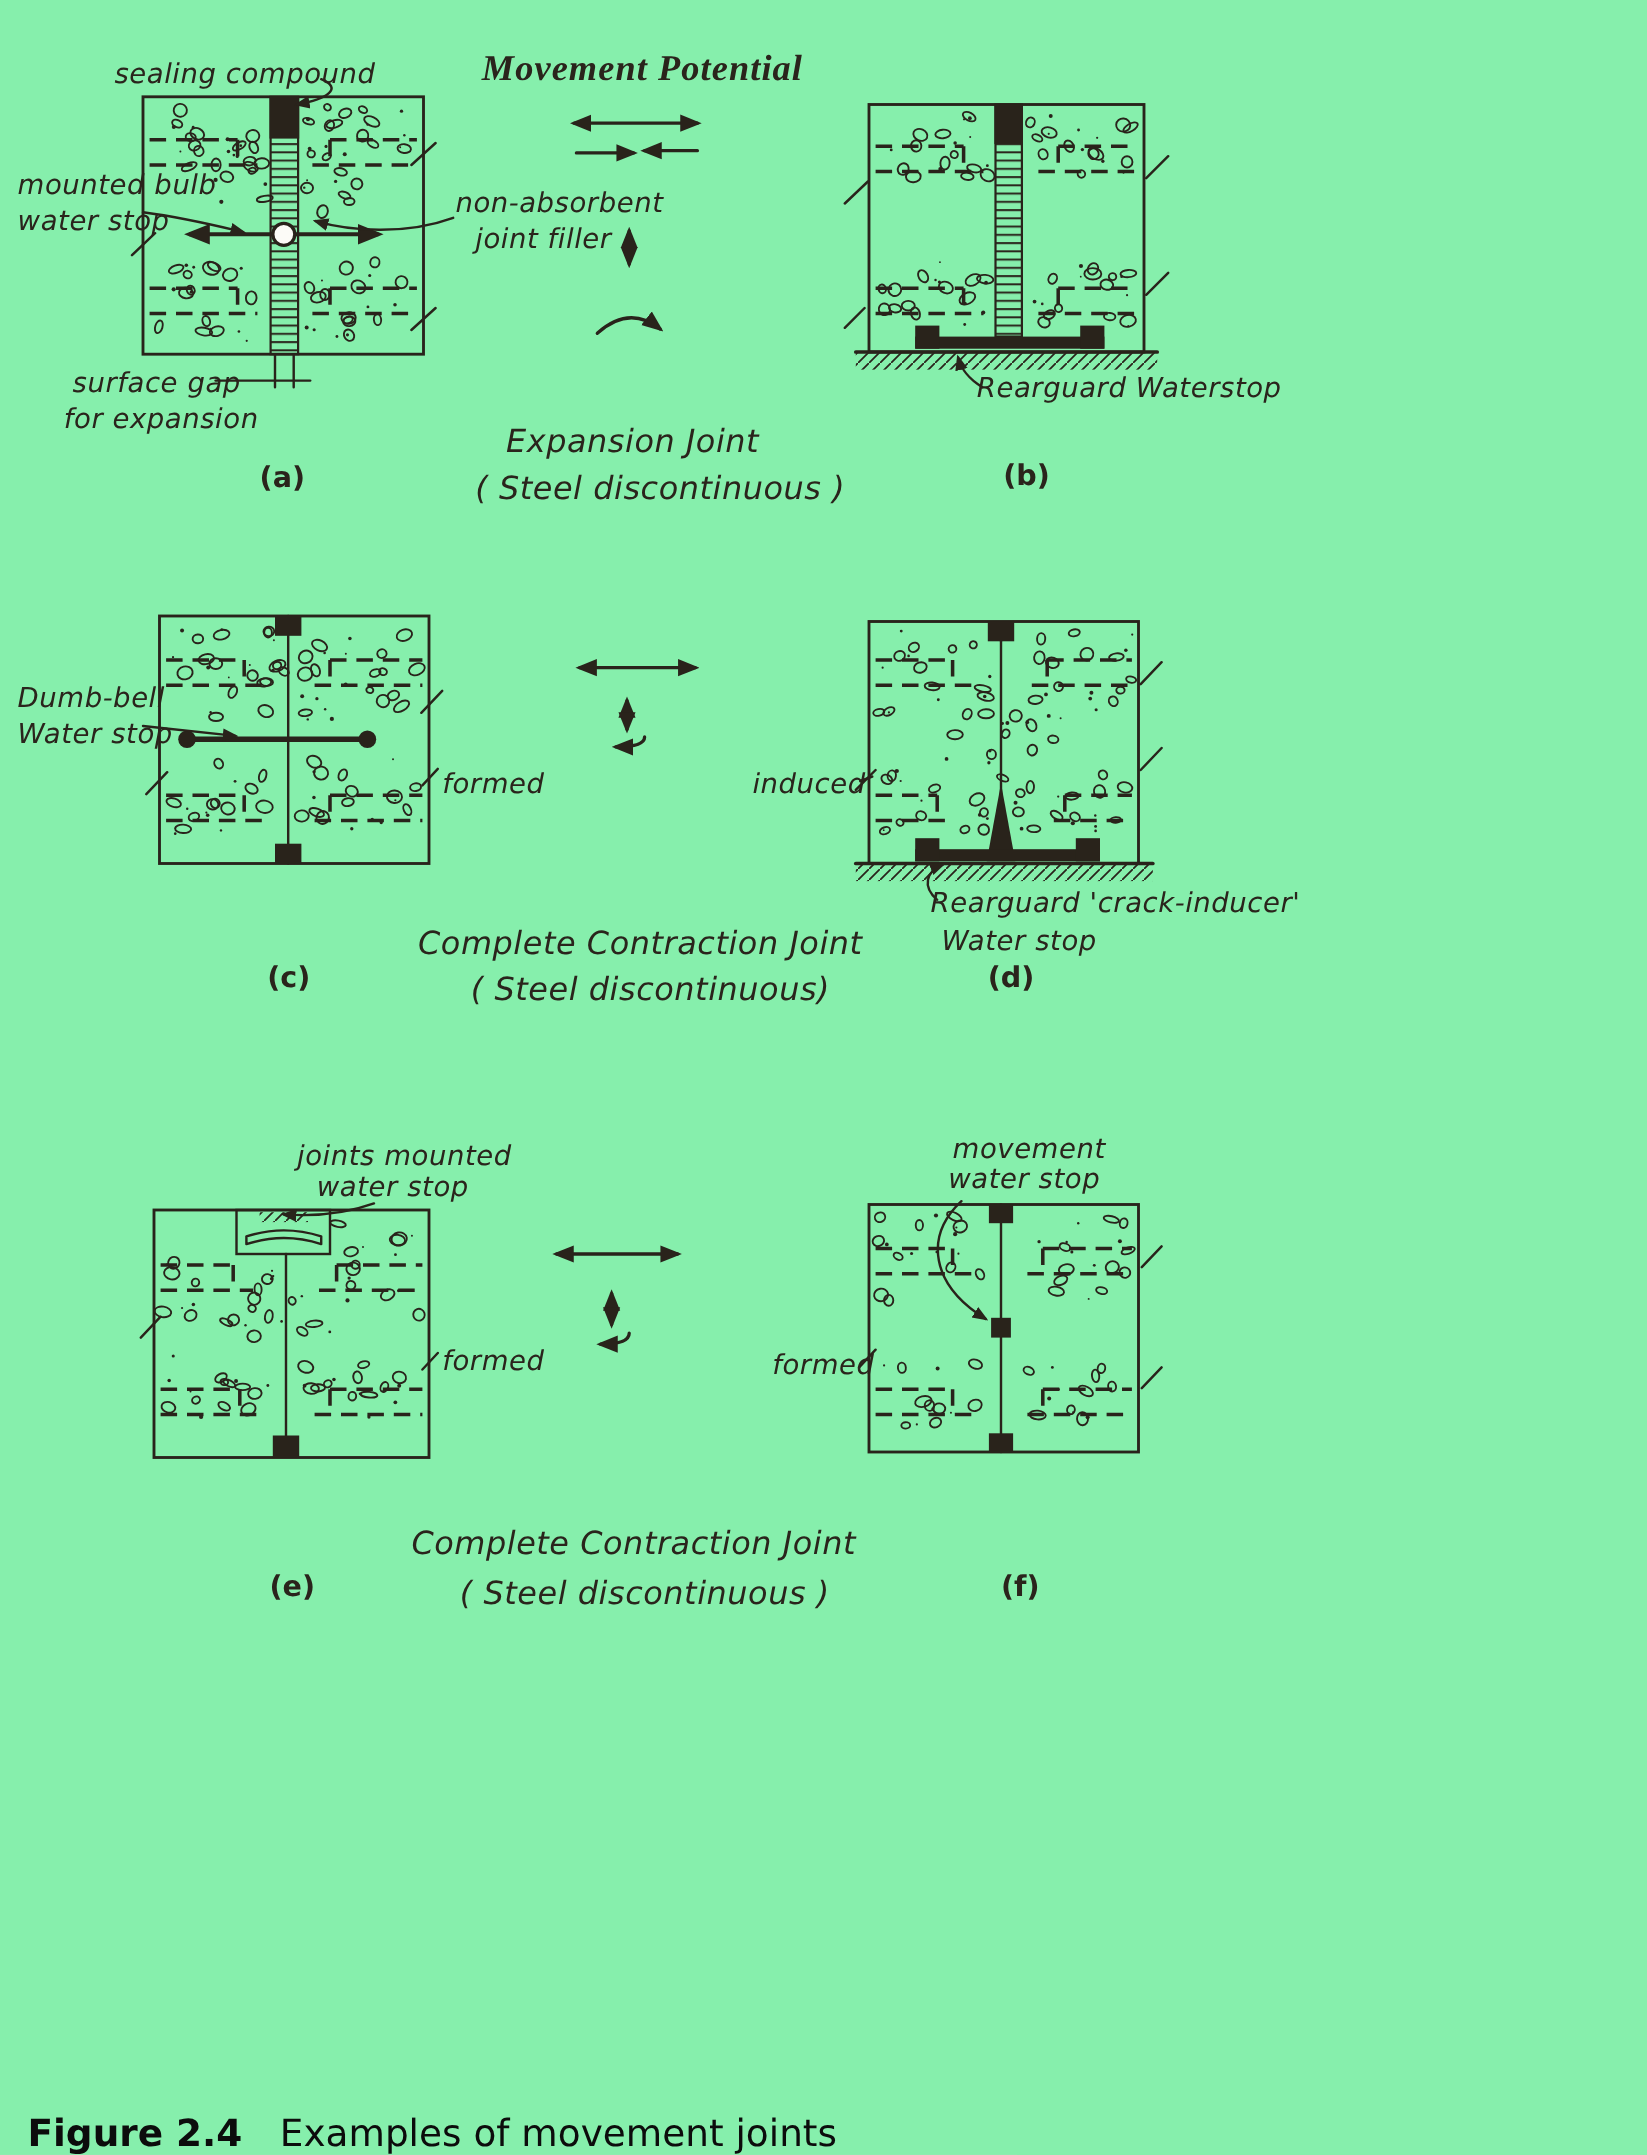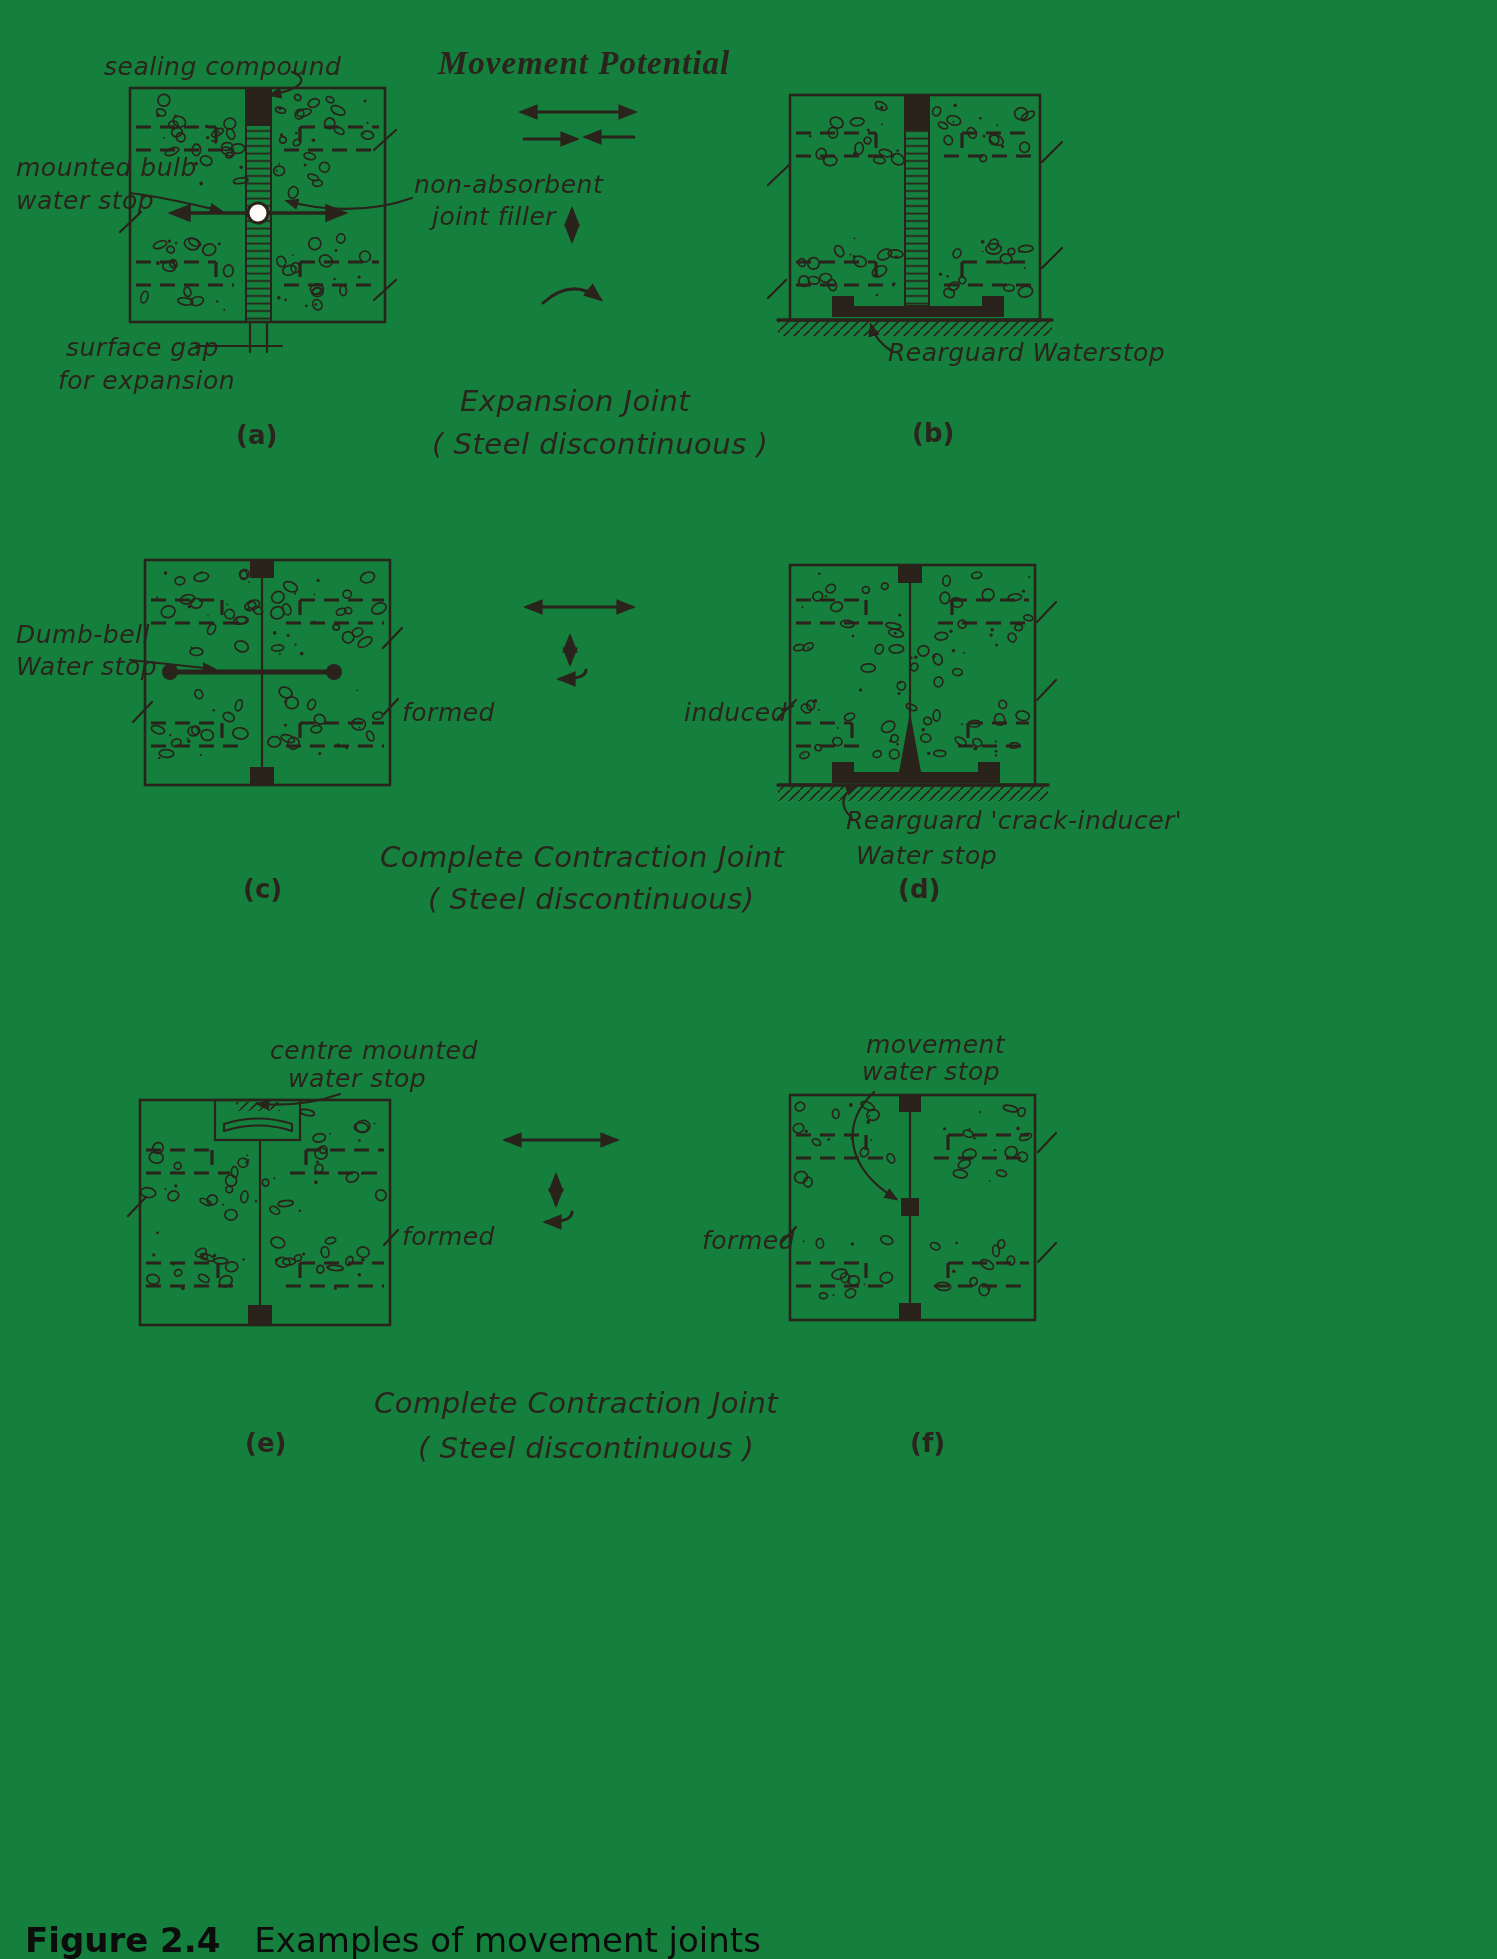--- a/index.html
+++ b/index.html
@@ -1,17 +1,17 @@
 <!DOCTYPE html>
 <html><head>
 <meta charset="utf-8">
 <style>
   *{box-sizing:border-box}
   html,body{margin:0;padding:0;background:#d8d5cf;}
-  .page{position:relative;width:1497px;height:1959px;margin:0 auto;background:#15803d;overflow:hidden;
+  .page{position:relative;width:1497px;height:1959px;margin:0 auto;background:#86efac;overflow:hidden;
         font-family:"DejaVu Sans","Liberation Sans",sans-serif;color:#2a241c;}
   .page svg{position:absolute;left:0;top:0;}
   .lbl{position:absolute;font-style:italic;font-size:25px;line-height:1.2;white-space:nowrap;letter-spacing:.5px;}
   .title{font-style:italic;font-weight:700;font-size:33px;letter-spacing:1px;font-family:Liberation Serif, serif;}
   .big{font-size:29px;margin-top:42px;}
   .cap{font-style:normal;font-weight:700;font-size:26px;letter-spacing:0;}
   .figcap{position:absolute;font-size:34px;color:#0c0c0c;white-space:nowrap;}
   .figcap b{font-weight:700;margin-right:34px;}
   .wall{fill:none;stroke:#29231b;stroke-width:2.6px;}
   .bar{fill:none;stroke:#29231b;stroke-width:3.2px;stroke-dasharray:15 9;}
@@ -712,21 +712,21 @@
 <div class="lbl" style="left:684px;top:698px">induced</div>
 
 <div class="lbl big" style="left:380px;top:798px">Complete Contraction Joint</div>
 <div class="lbl big" style="left:428px;top:840px">( Steel discontinuous)</div>
 
 <div class="lbl cap" style="left:243px;top:874px">(c)</div>
 <div class="lbl" style="left:846px;top:806px">Rearguard 'crack-inducer'</div>
 <div class="lbl" style="left:856px;top:841px">Water stop</div>
 <div class="lbl cap" style="left:898px;top:874px">(d)</div>
 
-<div class="lbl" style="left:270px;top:1036px">centre mounted</div>
+<div class="lbl" style="left:270px;top:1036px">joints mounted</div>
 <div class="lbl" style="left:288px;top:1064px">water stop</div>
 <div class="lbl" style="left:866px;top:1030px">movement</div>
 <div class="lbl" style="left:862px;top:1057px">water stop</div>
 
 <div class="lbl" style="left:402px;top:1222px">formed</div>
 <div class="lbl" style="left:702px;top:1226px">formed</div>
 
 <div class="lbl big" style="left:374px;top:1344px">Complete Contraction Joint</div>
 <div class="lbl big" style="left:418px;top:1389px">( Steel discontinuous )</div>
 

